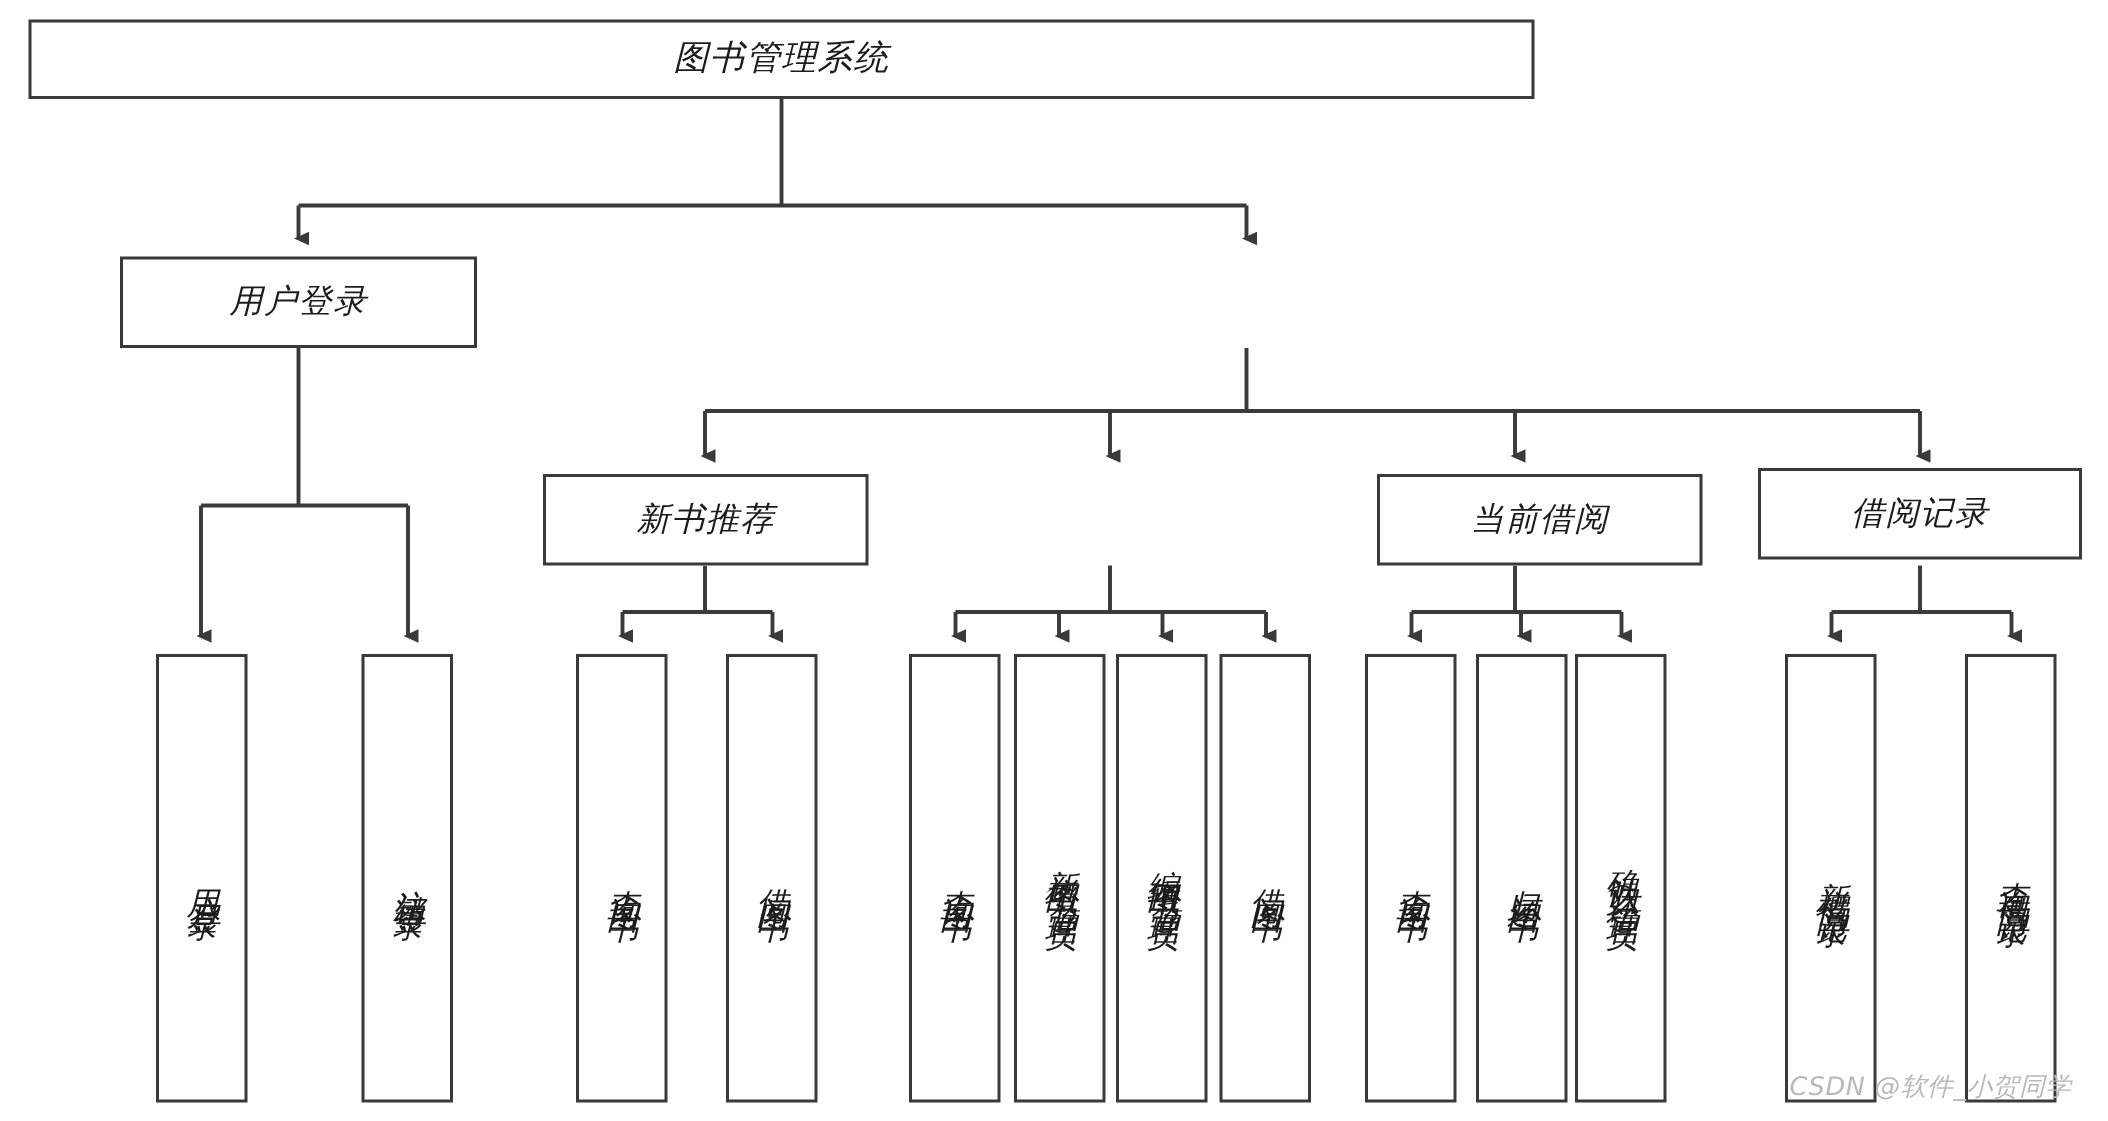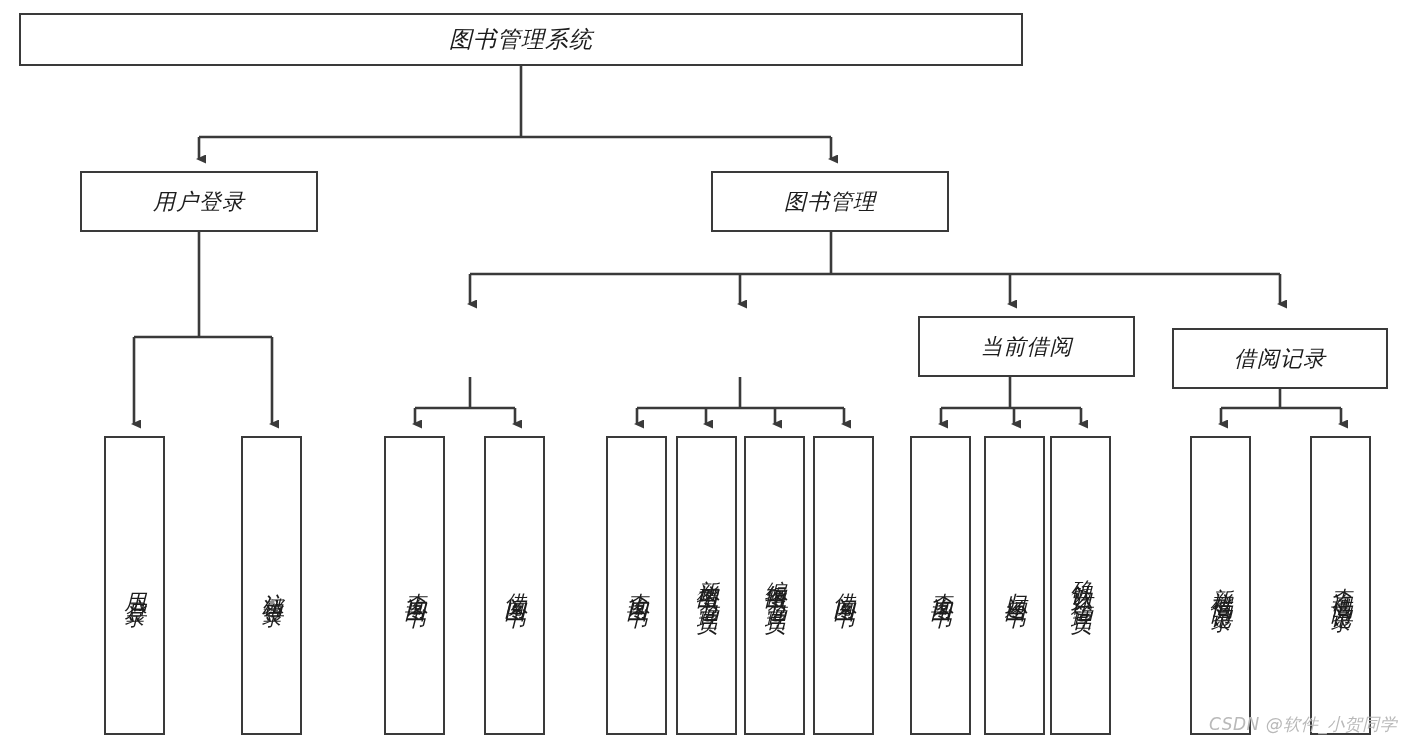--- a/index.html
+++ b/index.html
@@ -58,21 +58,20 @@
     white-space: nowrap;
     display: block;
   }
   .watermark {
     position: absolute;
     color: #b9b9b9;
     font-size: 17px;
     letter-spacing: 0.5px;
     white-space: nowrap;
     user-select: none;
-    padding-left: 16px;
   }
 </style>
 </head>
 <body>
 
 <div id="canvas" style="background: rgb(255, 255, 255); font-style: italic;">
 
   <svg id="wires" viewBox="0 0 1405 747" xmlns="http://www.w3.org/2000/svg">
     <defs>
       <marker id="arrow" markerWidth="10" markerHeight="10" refX="4.5" refY="7" orient="auto" markerUnits="userSpaceOnUse">
@@ -119,24 +118,24 @@
       <path d="M1280,377 L1280,408"></path>
       <path d="M1221,408 L1341,408"></path>
       <path d="M1221,408 L1221,424" marker-end="url(#arrow)"></path>
       <path d="M1341,408 L1341,424" marker-end="url(#arrow)"></path>
     </g>
   </svg>
 
   <div class="node horiz root" style="left: 19px; top: 13px; width: 1004px; height: 53px; border-color: rgb(58, 58, 58); background: rgb(255, 255, 255); color: rgb(28, 28, 28);">图书管理系统</div>
 
   <div class="node horiz" style="left: 80px; top: 171px; width: 238px; height: 61px; border-color: rgb(58, 58, 58); background: rgb(255, 255, 255); color: rgb(28, 28, 28);">用户登录</div>
-  <div class="node horiz" style="left: 711px; top: 171px; width: 238px; height: 61px; border-color: rgb(58, 58, 58); background: rgb(255, 255, 255); color: rgb(28, 28, 28);">图书管理</div>
 
+  <div class="node horiz" style="left: 362px; top: 316px; width: 217px; height: 61px; border-color: rgb(58, 58, 58); background: rgb(255, 255, 255); color: rgb(28, 28, 28);">新书推荐</div>
   <div class="node horiz" style="left: 902px; top: 316px; width: 217px; height: 61px; border-color: rgb(58, 58, 58); background: rgb(255, 255, 255); color: rgb(28, 28, 28); margin-left: 16px;">当前借阅</div>
-  <div class="node horiz" style="left: 1172px; top: 328px; width: 216px; height: 61px; border-color: rgb(58, 58, 58); background: rgb(255, 255, 255); color: rgb(28, 28, 28);">借阅记录</div>
+  <div class="node horiz" style="left: 1172px; top: 312px; width: 216px; height: 61px; border-color: rgb(58, 58, 58); background: rgb(255, 255, 255); color: rgb(28, 28, 28);">借阅记录</div>
 
   <div class="node leaf" style="left: 104px; top: 436px; width: 61px; height: 299px; border-color: rgb(58, 58, 58); background: rgb(255, 255, 255); color: rgb(28, 28, 28);">
     <span class="vtext" style="font-size: 21px; letter-spacing: 5px;">用户登录</span>
   </div>
   <div class="node leaf" style="left: 241px; top: 436px; width: 61px; height: 299px; border-color: rgb(58, 58, 58); background: rgb(255, 255, 255); color: rgb(28, 28, 28);">
     <span class="vtext" style="font-size: 21px; letter-spacing: 5px;">注销登录</span>
   </div>
   <div class="node leaf" style="left: 384px; top: 436px; width: 61px; height: 299px; border-color: rgb(58, 58, 58); background: rgb(255, 255, 255); color: rgb(28, 28, 28);">
     <span class="vtext" style="font-size: 21px; letter-spacing: 5px;">查询图书</span>
   </div>

